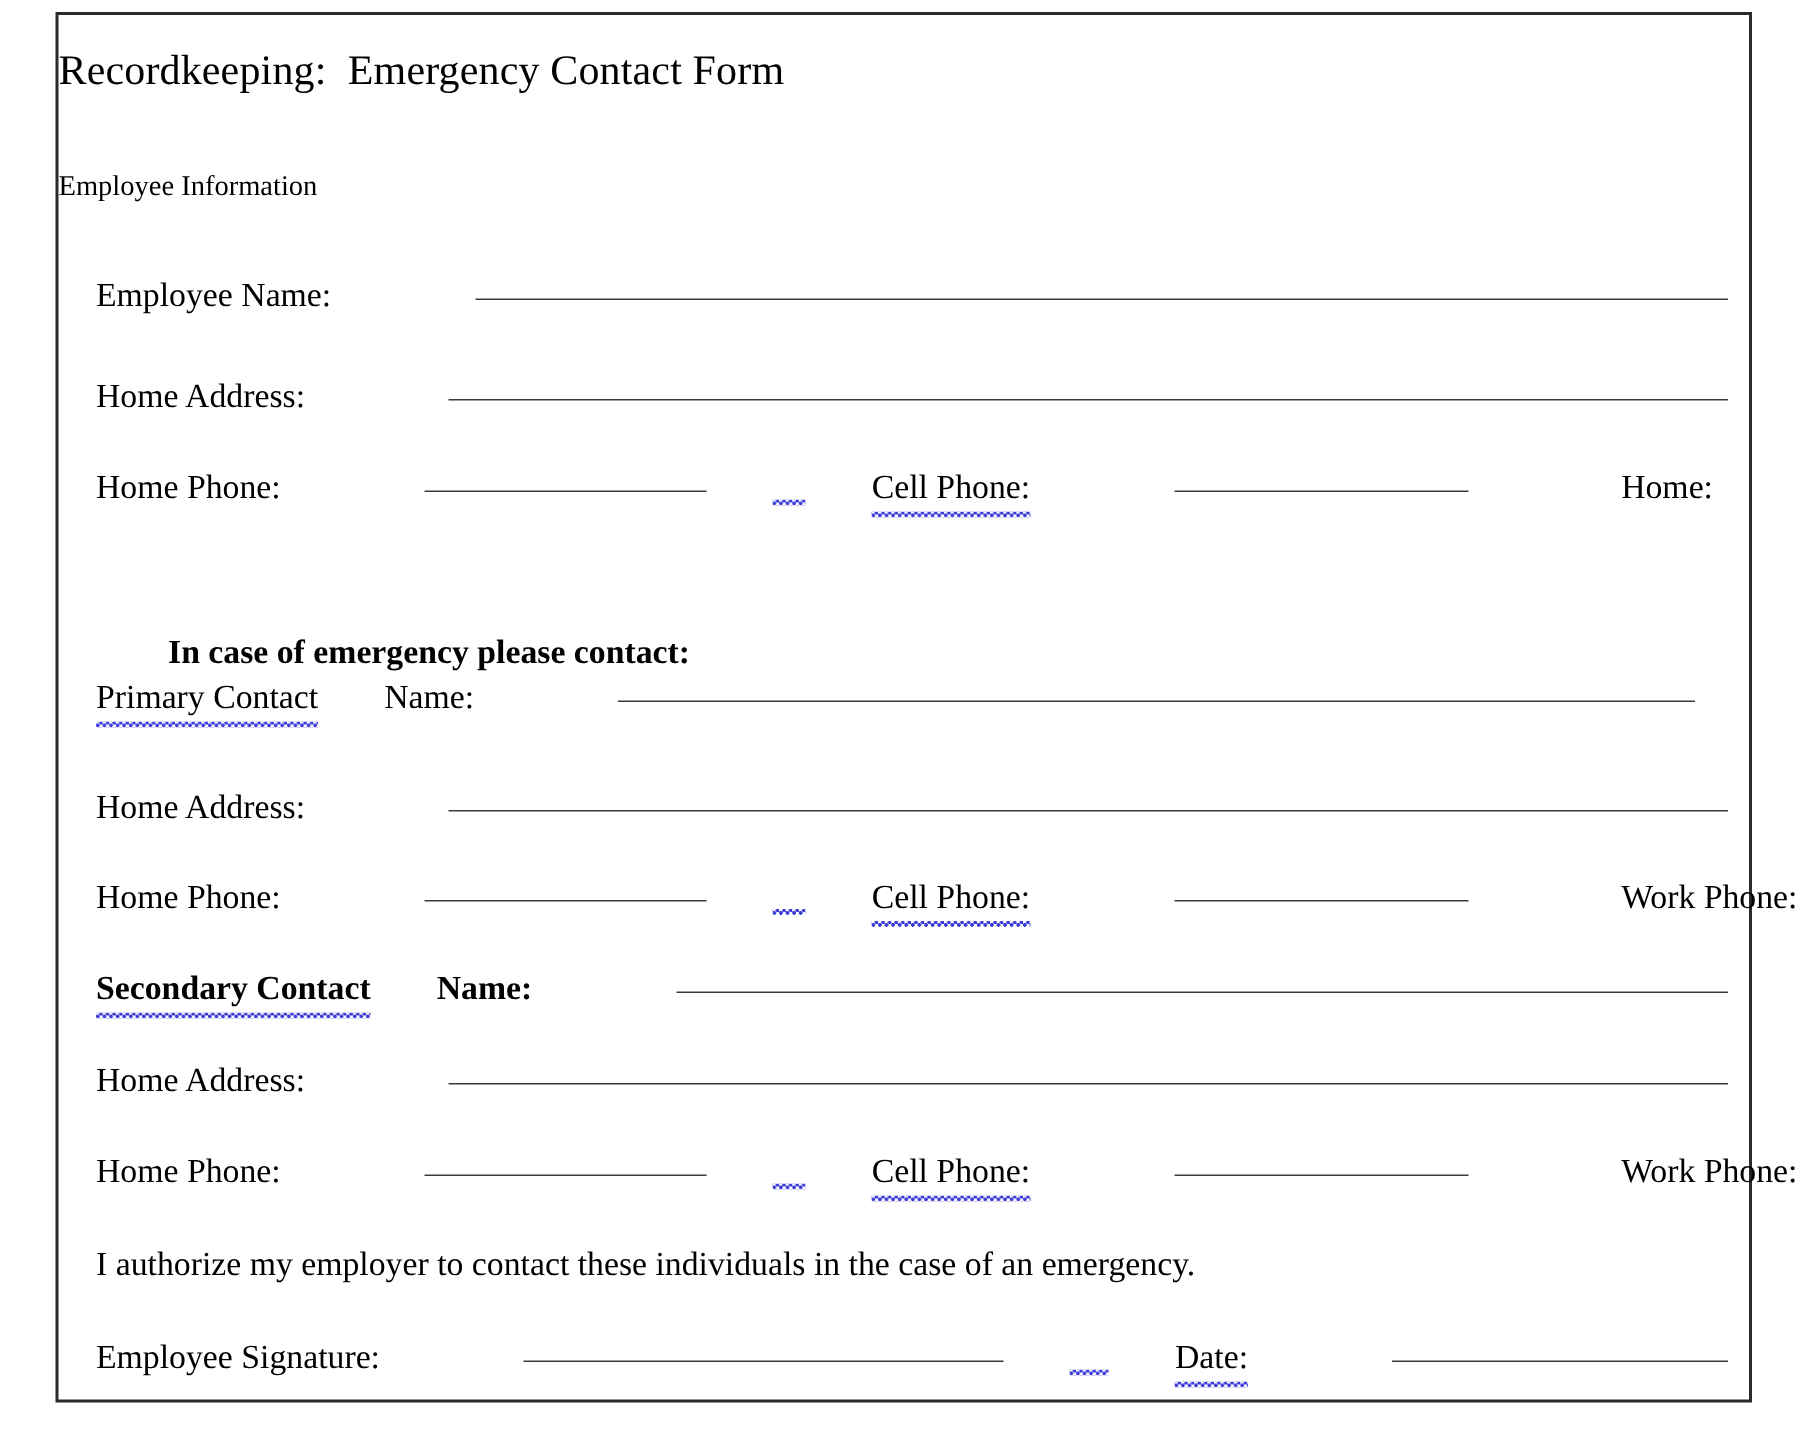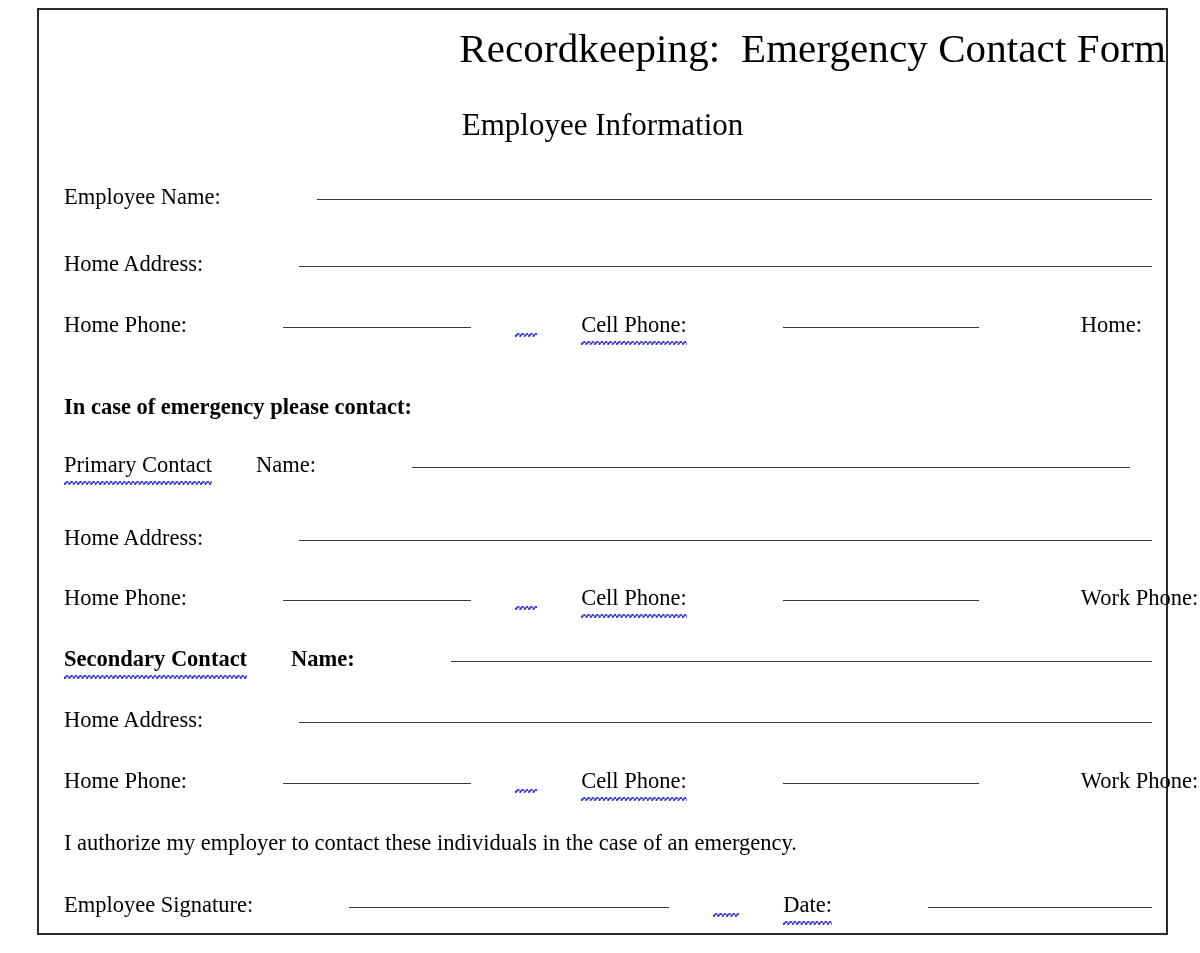--- a/index.html
+++ b/index.html
@@ -33,34 +33,33 @@
     border: 2px solid #2a2a2a;
     background: #ffffff;
   }
 
   
   .doc-title {
     position: absolute;
     left: 0;
     top: 14px;
     width: 100%;
-    text-align: right;
-    font-size: 41px;
+    text-align: left;
+    font-size: 28px;
     line-height: 48px;
     font-weight: 400;
     letter-spacing: 0.1px;
     white-space: pre;
   }
   .doc-subtitle {
     position: absolute;
     left: 0;
     top: 101px;
     width: 100%;
-    text-align: center;
-    font-size: 31px;
+    font-size: 19px;
     line-height: 28px;
     font-weight: 400;
   }
 
   
   .row {
     position: absolute;
     left: 25px;
     right: 14px;
     height: 34px;
@@ -157,21 +156,21 @@
       <span class="pre-squiggle" style="width:22px;"></span>
       <span class="lbl squiggle">Cell Phone:</span>
       <span class="gap-sm"></span>
       <span class="rule" style="width:196px;"></span>
       <span class="gap-md"></span>
       <span class="lbl">Home:</span>
       <span class="gap-sm"></span>
       <span class="rule grow"></span>
     </div>
 
-    <div class="row bold" style="top:382px;">
+    <div class="row bold" style="top:410px;margin-left:48px;">
       <span class="lbl">In case of emergency please contact:</span>
     </div>
 
     <div class="row" style="top:440px;">
       <span class="lbl squiggle">Primary  Contact</span>
       <span class="lbl"> Name:</span>
       <span class="gap-sm"></span>
       <span class="rule grow" style="margin-right:22px;"></span>
     </div>
 

